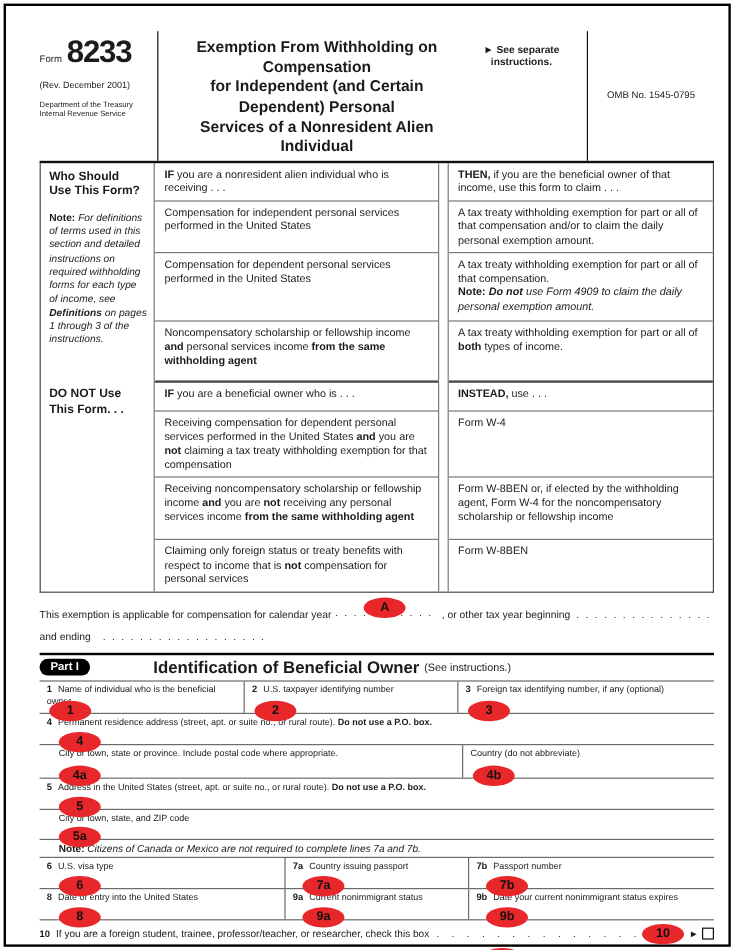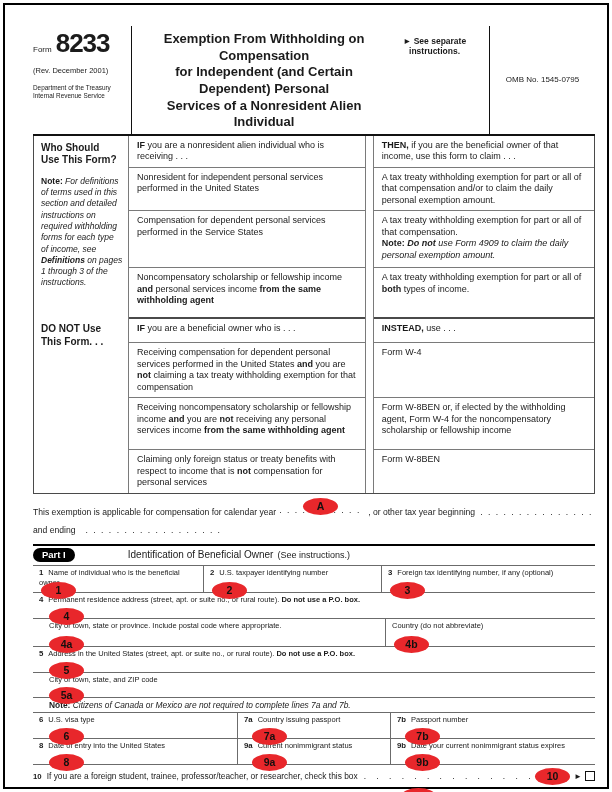--- a/index.html
+++ b/index.html
@@ -52,21 +52,21 @@
     background:#e8272b; border-radius:50%;
     display:flex; align-items:center; justify-content:center;
     font-weight:bold; font-size:10.5px; color:#14100f; z-index:3;
   }
   .oval.inline { position:static; display:inline-flex; flex:none; }
 
   
   .p1 { margin-top:9px; }
   .p1bar { border-top:2.5px solid #000; display:flex; align-items:center; padding:2px 0 3px; }
   .p1chip { background:#000; color:#fff; font-weight:bold; font-size:9.5px; padding:1px 9px 2px; border-radius:8px; }
-  .p1title { font-weight:normal; font-size:10px; margin-left:9px;padding-left:44px; }
+  .p1title { font-weight:bold; font-size:14px; margin-left:9px;padding-left:44px; }
   .p1sub { font-size:9px; margin-left:4px; }
   .frow { position:relative; display:flex; border-bottom:1px solid #6b6b6b; }
   .frow.top { border-top:1px solid #6b6b6b; }
   .fcell { position:relative; padding:2px 4px 2px 6px; font-size:7.5px; line-height:1.3; }
   .fcell.div { border-left:1px solid #6b6b6b; }
   .fnum { font-weight:bold; margin-right:5px; font-size:7.8px; }
   .h28{min-height:28px}.h26{min-height:26px}.h25{min-height:25px}
   .w170{width:170px}.w178{width:178px}.w204{width:204px}.w153{width:153px}.w352{width:352px}.fl{flex:1}
   .noterow { padding:2px 4px 2px 16px; font-size:8.4px; border-bottom:1px solid #6b6b6b; }
   .row10 { padding:3px 0 2px; }
@@ -114,24 +114,24 @@
 
     <div class="utable">
       <div class="lhead" style="grid-row:1/5;">
         <div class="lh-title">Who Should<br>Use This Form?</div>
         <div class="lh-note"><b>Note:</b> <i>For definitions of terms used in this section and detailed instructions on required withholding forms for each type of income, see</i> <b><i>Definitions</i></b> <i>on pages 1 through 3 of the instructions.</i></div>
       </div>
       <div class="uc first mh26" style="grid-column:2;grid-row:1;"><b>IF</b> you are a nonresident alien individual who is receiving . . .</div>
       <div class="gap" style="grid-row:1/5;"></div>
       <div class="uc first" style="grid-column:4;grid-row:1;"><b>THEN,</b> if you are the beneficial owner of that income, use this form to claim . . .</div>
 
-      <div class="uc mh30" style="grid-column:2;grid-row:2;">Nonresident for independent personal services performed in the United States</div>
+      <div class="uc mh30" style="grid-column:2;grid-row:2;">Compensation for independent personal services performed in the United States</div>
       <div class="uc" style="grid-column:4;grid-row:2;">A tax treaty withholding exemption for part or all of that compensation and/or to claim the daily personal exemption amount.</div>
 
-      <div class="uc mh56" style="grid-column:2;grid-row:3;">Compensation for dependent personal services performed in the Service States</div>
+      <div class="uc mh56" style="grid-column:2;grid-row:3;">Compensation for dependent personal services performed in the United States</div>
       <div class="uc" style="grid-column:4;grid-row:3;">A tax treaty withholding exemption for part or all of that compensation.<br><b>Note:</b> <b><i>Do not</i></b> <i>use Form 4909 to claim the daily personal exemption amount.</i></div>
 
       <div class="uc mh50" style="grid-column:2;grid-row:4;">Noncompensatory scholarship or fellowship income <b>and</b> personal services income <b>from the same withholding agent</b></div>
       <div class="uc" style="grid-column:4;grid-row:4;">A tax treaty withholding exemption for part or all of <b>both</b> types of income.</div>
 
       <div class="lhead sect" style="grid-row:5/9;">
         <div class="lh-title">DO NOT Use<br>This Form. . .</div>
       </div>
       <div class="uc sect mh24" style="grid-column:2;grid-row:5;"><b>IF</b> you are a beneficial owner who is . . .</div>
       <div class="gap sect" style="grid-row:5/9;"></div>

